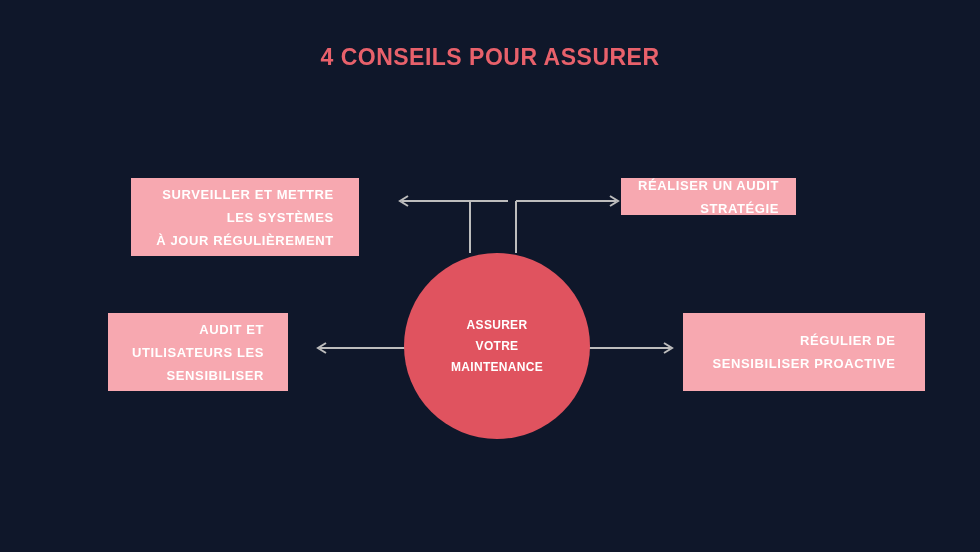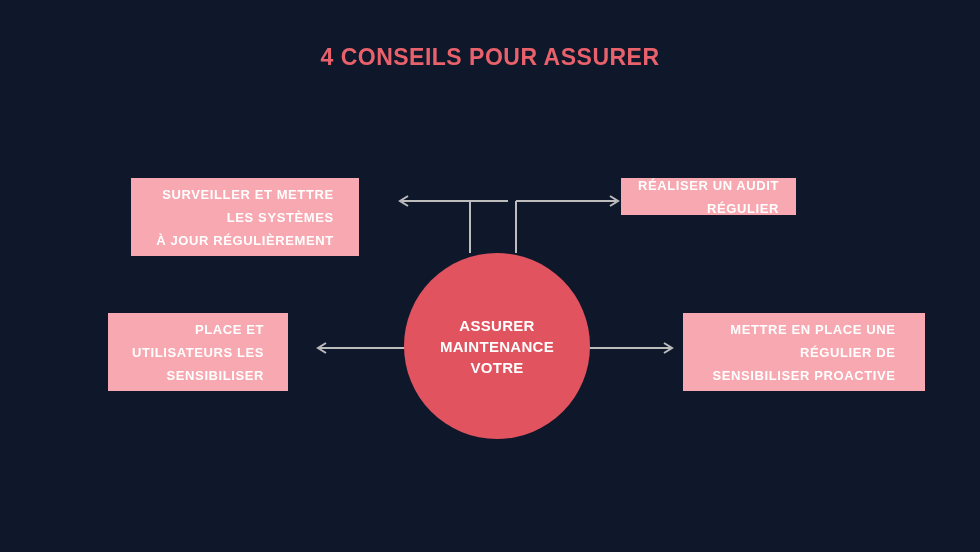--- a/index.html
+++ b/index.html
@@ -45,21 +45,21 @@
     height: 186px;
     border-radius: 50%;
     background: #e0535f;
     display: flex;
     align-items: center;
     justify-content: center;
   }
   .center-circle .center-label {
     color: #ffffff;
     font-weight: bold;
-    font-size: 15px;
+    font-size: 12px;
     line-height: 21px;
     text-align: center;
     letter-spacing: 0.3px;
   }
   .center-circle .center-label span { display: block; }
 
   
   .box {
     position: absolute;
     background: #f7a8b0;
@@ -126,49 +126,48 @@
   </svg>
 
   <svg class="connector" style="left:580px; top:338px; width:100px; height:20px;" viewBox="0 0 100 20">
     <line x1="4" y1="10" x2="90" y2="10"></line>
     <polyline class="arrowhead" points="84,5 92,10 84,15"></polyline>
   </svg>
 
   <div class="center-circle">
     <div class="center-label">
       <span>ASSURER</span>
+      <span>VOTRE</span>
       <span>MAINTENANCE</span>
-      <span>VOTRE</span>
     </div>
   </div>
 
   <div class="box box-tl">
     <div>
       <span>SURVEILLER ET METTRE</span>
       <span>LES SYSTÈMES</span>
       <span>À JOUR RÉGULIÈREMENT</span>
     </div>
   </div>
 
   <div class="box box-tr">
     <div>
       <span>RÉALISER UN AUDIT</span>
-      <span>RÉGULIER</span>
+      <span>STRATÉGIE</span>
     </div>
   </div>
 
   <div class="box box-bl">
     <div>
-      <span>PLACE ET</span>
+      <span>AUDIT ET</span>
       <span>UTILISATEURS LES</span>
       <span>SENSIBILISER</span>
     </div>
   </div>
 
   <div class="box box-br">
     <div>
-      <span>METTRE EN PLACE UNE</span>
       <span>RÉGULIER DE</span>
       <span>SENSIBILISER PROACTIVE</span>
     </div>
   </div>
 
 </div>
 
 </body></html>

